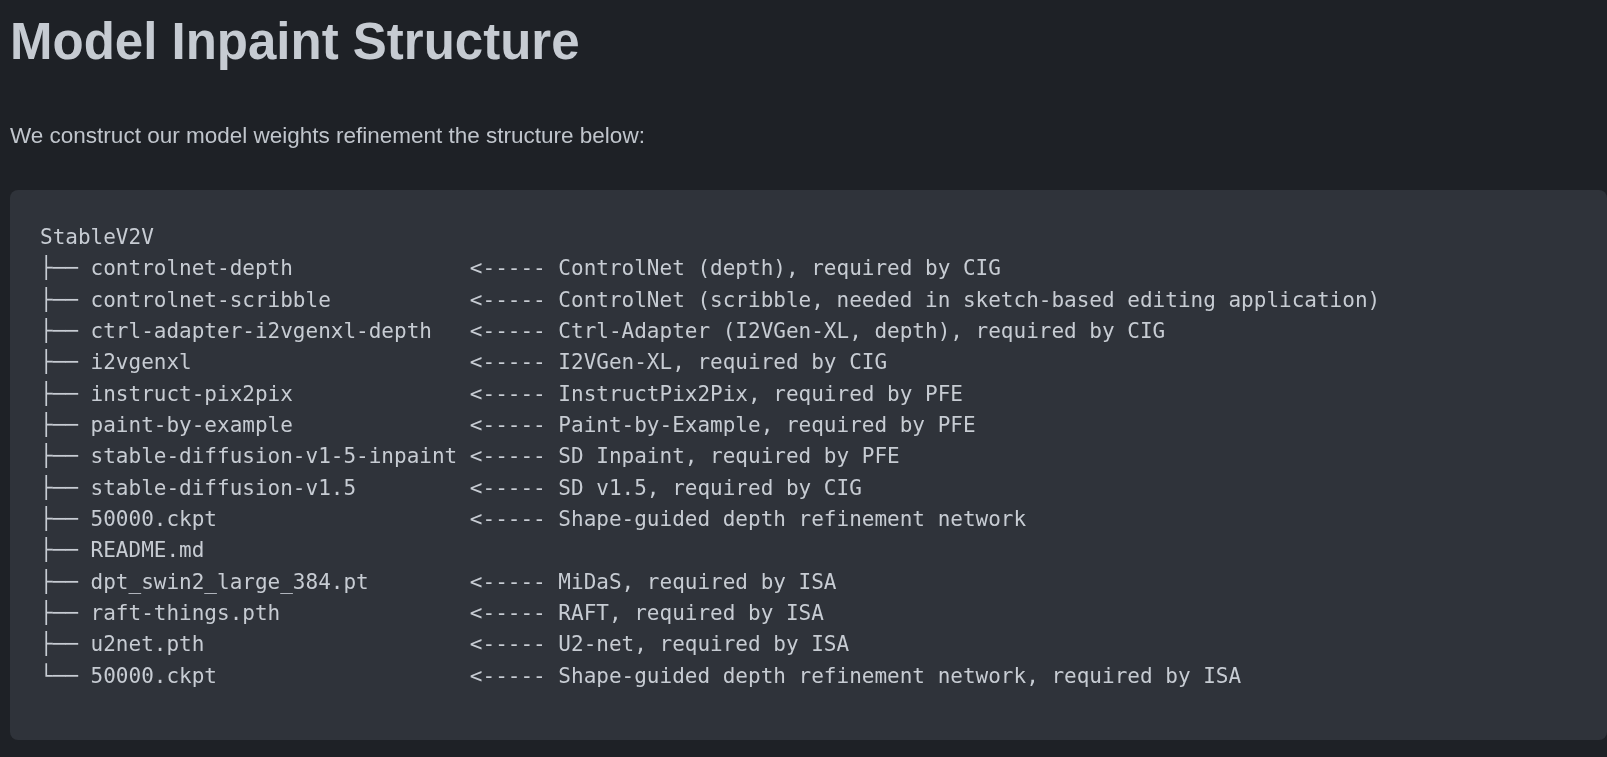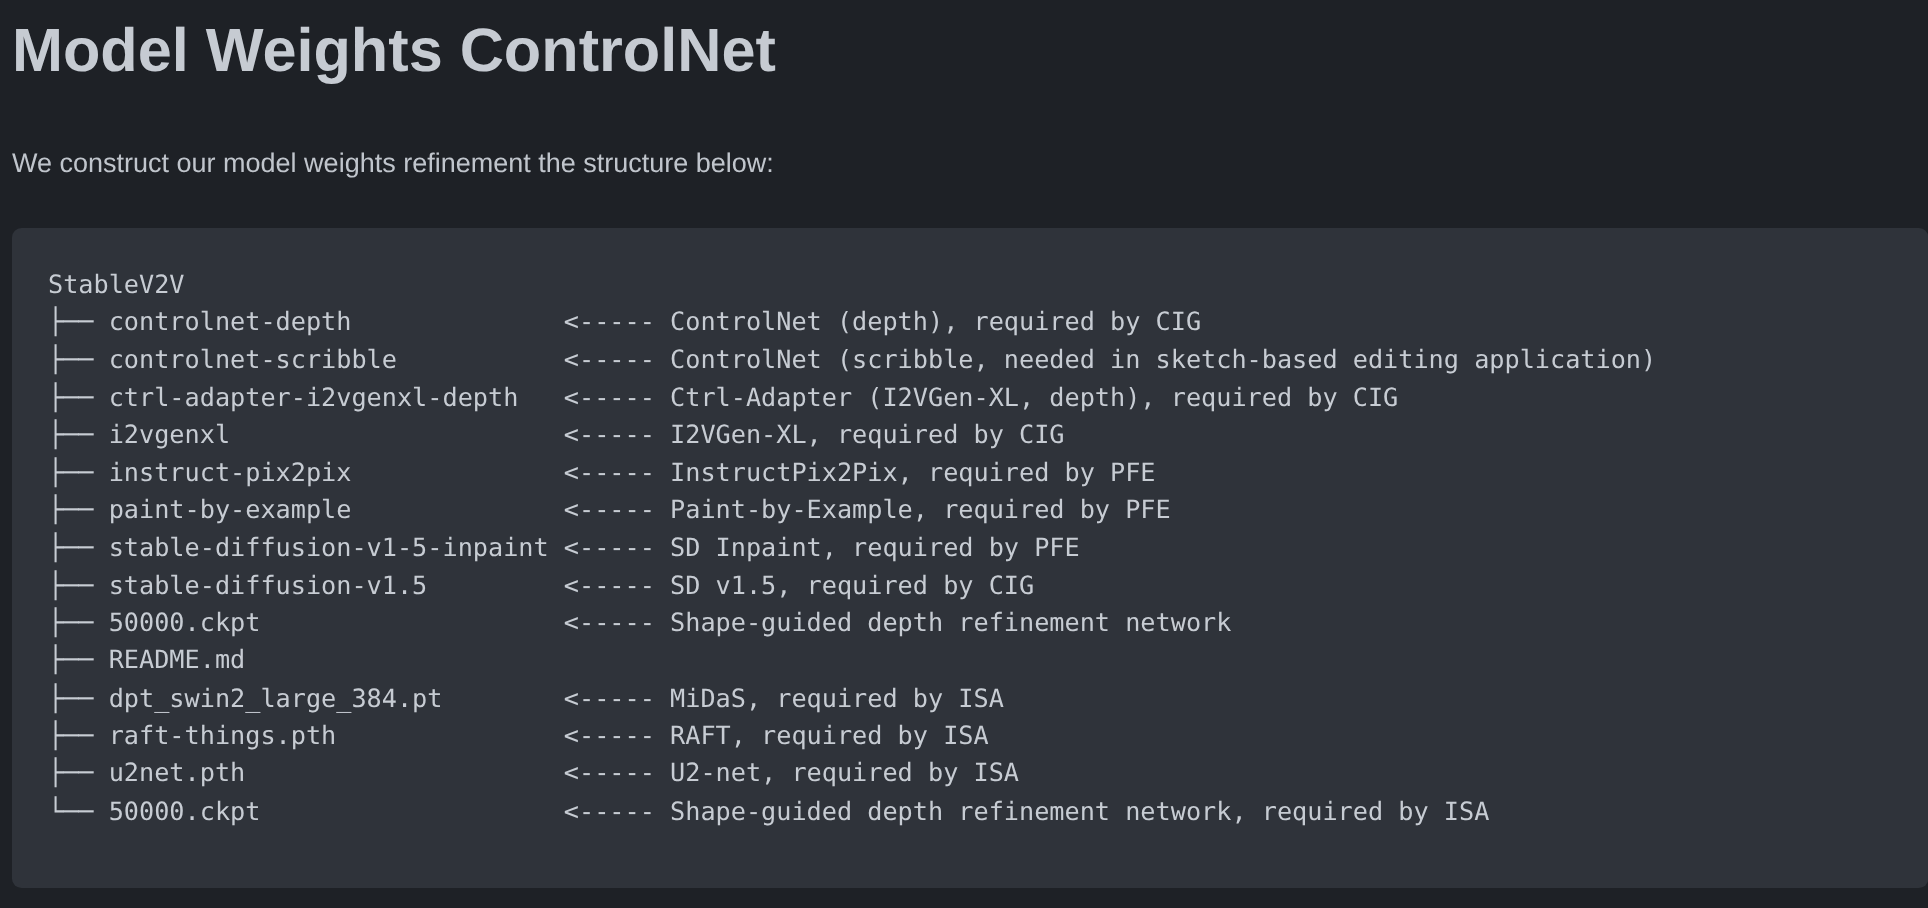--- a/index.html
+++ b/index.html
@@ -47,18 +47,18 @@
     line-height: 31.33px;
     color: #c7ccd3;
     white-space: pre;
   }
   .tree-line { display: block; }
 </style>
 </head>
 <body>
 
 <div class="content">
-  <h1 class="page-title">Model Weights ControlNet</h1>
+  <h1 class="page-title">Model Inpaint Structure</h1>
   <p class="intro">We construct our model weights refinement the structure below:</p>
   <div class="code-block">
     <pre class="tree"><span class="tree-line">StableV2V</span><span class="tree-line">├── controlnet-depth              &lt;----- ControlNet (depth), required by CIG</span><span class="tree-line">├── controlnet-scribble           &lt;----- ControlNet (scribble, needed in sketch-based editing application)</span><span class="tree-line">├── ctrl-adapter-i2vgenxl-depth   &lt;----- Ctrl-Adapter (I2VGen-XL, depth), required by CIG</span><span class="tree-line">├── i2vgenxl                      &lt;----- I2VGen-XL, required by CIG</span><span class="tree-line">├── instruct-pix2pix              &lt;----- InstructPix2Pix, required by PFE</span><span class="tree-line">├── paint-by-example              &lt;----- Paint-by-Example, required by PFE</span><span class="tree-line">├── stable-diffusion-v1-5-inpaint &lt;----- SD Inpaint, required by PFE</span><span class="tree-line">├── stable-diffusion-v1.5         &lt;----- SD v1.5, required by CIG</span><span class="tree-line">├── 50000.ckpt                    &lt;----- Shape-guided depth refinement network</span><span class="tree-line">├── README.md</span><span class="tree-line">├── dpt_swin2_large_384.pt        &lt;----- MiDaS, required by ISA</span><span class="tree-line">├── raft-things.pth               &lt;----- RAFT, required by ISA</span><span class="tree-line">├── u2net.pth                     &lt;----- U2-net, required by ISA</span><span class="tree-line">└── 50000.ckpt                    &lt;----- Shape-guided depth refinement network, required by ISA</span></pre>
   </div>
 </div>
 
 </body></html>

